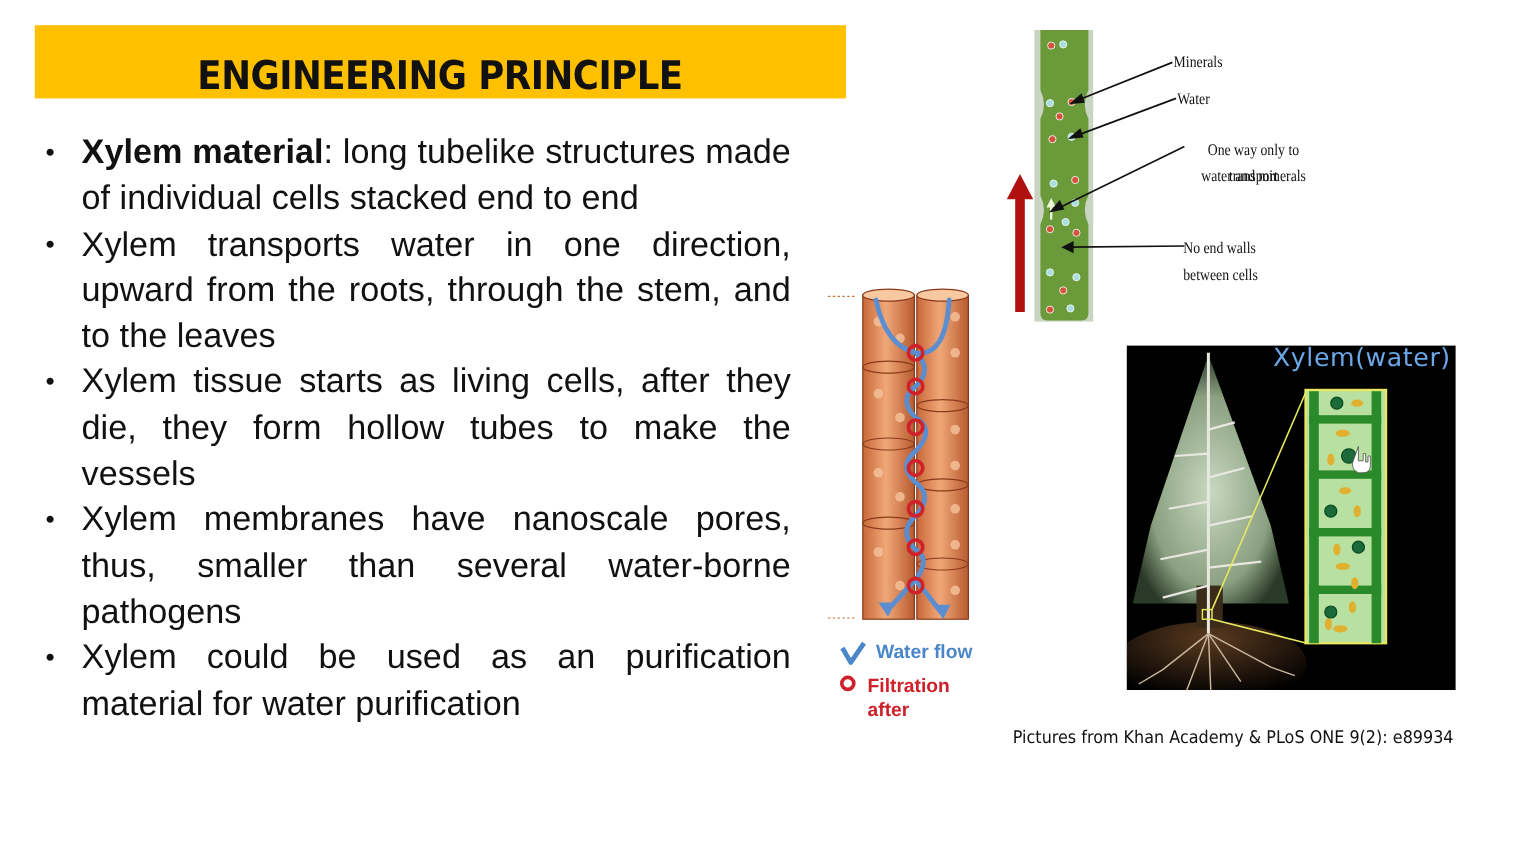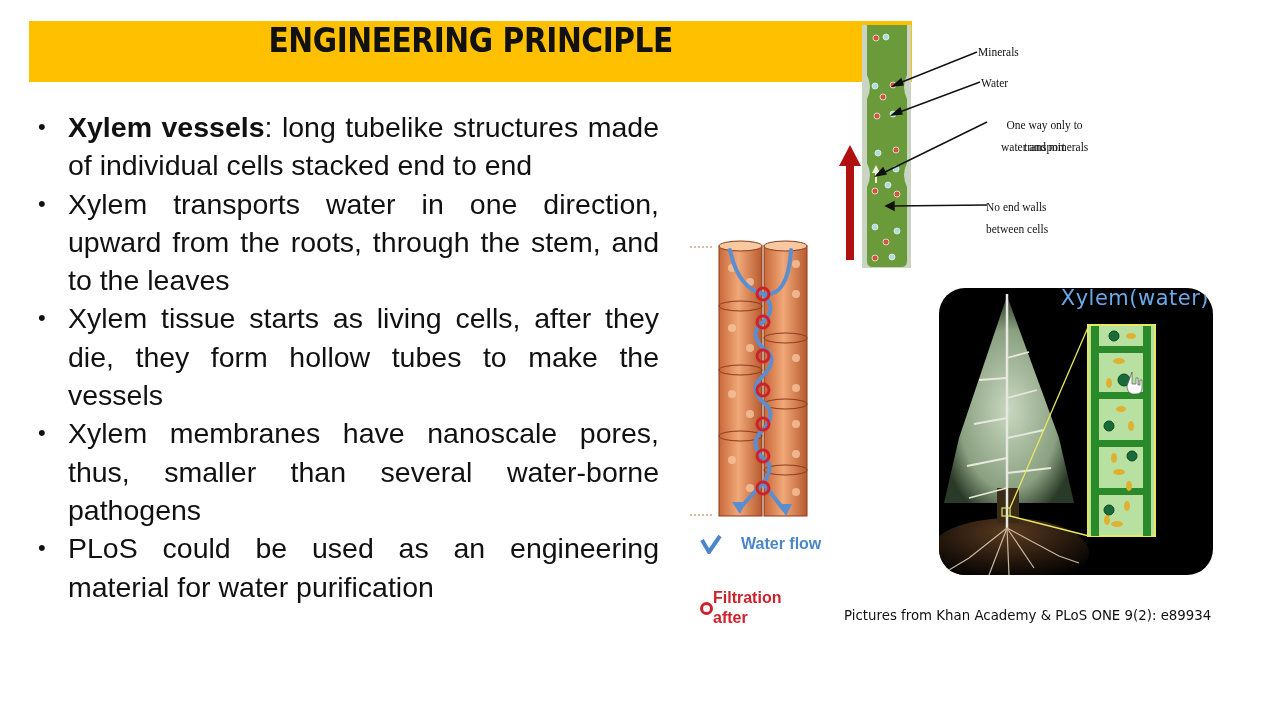--- a/index.html
+++ b/index.html
@@ -1,64 +1,64 @@
 <!DOCTYPE html>
 <html><head>
 <meta charset="utf-8">
 <style>
   * { box-sizing: border-box; margin: 0; padding: 0; }
   html, body { width: 1280px; height: 720px; background: #ffffff; overflow: hidden; }
   body { position: relative; font-family: "Liberation Sans", sans-serif; color: #000; }
 
   .banner {
-    position: absolute; left: 29px; top: 21px; width: 883px; height: 61px;
-    background: #ffc000; display: flex; align-items: flex-start; justify-content: center;
+    position: absolute; left: 29px; top: 21px; width: 676px; height: 61px;
+    background: #ffc000; display: flex; align-items: flex-end; justify-content: center;
   }
   .banner-title {
     font-family: "DejaVu Sans", sans-serif; font-weight: bold; font-size: 33px;
     letter-spacing: -0.5px; color: #111; transform: scaleX(0.9);
   }
 
   .bullets { position: absolute; left: 36px; top: 108px; width: 623px; list-style: none; }
   .bullets li {
     position: relative; padding-left: 32px; font-size: 28.5px; line-height: 38.3px;
     text-align: justify; color: #111;
   }
   .bullets li .dot { position: absolute; left: 2px; top: 0; font-size: 22px; }
   .bullets li b { font-weight: bold; }
 
   .fig-top { position: absolute; left: 835px; top: 25px; width: 290px; height: 245px; text-decoration: underline; }
   .fig-top .lbl { position: absolute; font-family: "Liberation Serif", serif; font-size: 13.5px; color: #111; text-align: center; line-height: 22px; transform: scaleX(0.85); transform-origin: left center; }
 
   .fig-trach { position: absolute; left: 688px; top: 198px; width: 145px; height: 412px; }
   .trach-title { position: absolute; left: 0; top: 0; width: 145px; text-align: center; font-weight: bold; font-size: 13.5px; line-height: 16px; color: #4a4a4a; }
-  .legend-water { position: absolute; left: 12px; top: 336px; display: flex; align-items: center; gap: 19px; text-align: right; }
+  .legend-water { position: absolute; left: 12px; top: 336px; display: flex; align-items: center; gap: 8px; text-align: right; }
   .legend-water .txt { color: #4a86c8; font-weight: bold; font-size: 16px; }
-  .legend-filter { position: absolute; left: 12px; top: 365px; display: flex; align-items: center; gap: 0; margin-top: 25px; }
+  .legend-filter { position: absolute; left: 12px; top: 365px; display: flex; gap: 10px; }
   .legend-filter .txt { color: #d0202a; font-weight: bold; font-size: 16px; line-height: 20px; }
   .ring { width: 13px; height: 13px; border: 3px solid #d0202a; border-radius: 50%; flex: none; }
 
-  .fig-tree { position: absolute; left: 939px; top: 288px; width: 274px; height: 287px; background: #000; overflow: hidden; border-radius: 26px; }
+  .fig-tree { position: absolute; left: 939px; top: 288px; width: 274px; height: 287px; background: #000; overflow: hidden; }
   .xylem-lbl { position: absolute; right: 4px; top: -2px; font-family: "DejaVu Sans", sans-serif; color: #6aa8e8; font-size: 21px; letter-spacing: 0.5px; }
 
   .credit { position: absolute; left: 844px; top: 607px; font-family: "DejaVu Sans", sans-serif; font-size: 14.5px; color: #111; transform: scaleX(0.92); transform-origin: left center; white-space: nowrap; }
 </style>
 </head>
 <body>
 
 <div class="banner">
   <span class="banner-title">ENGINEERING PRINCIPLE</span>
 </div>
 
 <ul class="bullets">
-  <li><span class="dot">•</span><b>Xylem vessels</b><span>: long tubelike structures made of individual cells stacked end to end</span></li>
+  <li><span class="dot">•</span><b>Xylem material</b><span>: long tubelike structures made of individual cells stacked end to end</span></li>
   <li><span class="dot">•</span><span>Xylem transports water in one direction, upward from the roots, through the stem, and to the leaves</span></li>
   <li><span class="dot">•</span><span>Xylem tissue starts as living cells, after they die, they form hollow tubes to make the vessels</span></li>
   <li><span class="dot">•</span><span>Xylem membranes have nanoscale pores, thus, smaller than several water-borne pathogens</span></li>
-  <li><span class="dot">•</span><span>PLoS could be used as an engineering material for water purification</span></li>
+  <li><span class="dot">•</span><span>Xylem could be used as an purification material for water purification</span></li>
 </ul>
 
 <div class="fig-top">
   <svg width="290" height="245" style="position:absolute;left:0;top:0">
 
     <g>
       <rect x="11" y="140" width="8" height="95" fill="#b01010"></rect>
       <polygon points="4,141 15,120 26,141" fill="#b01010"></polygon>
     </g>
 

